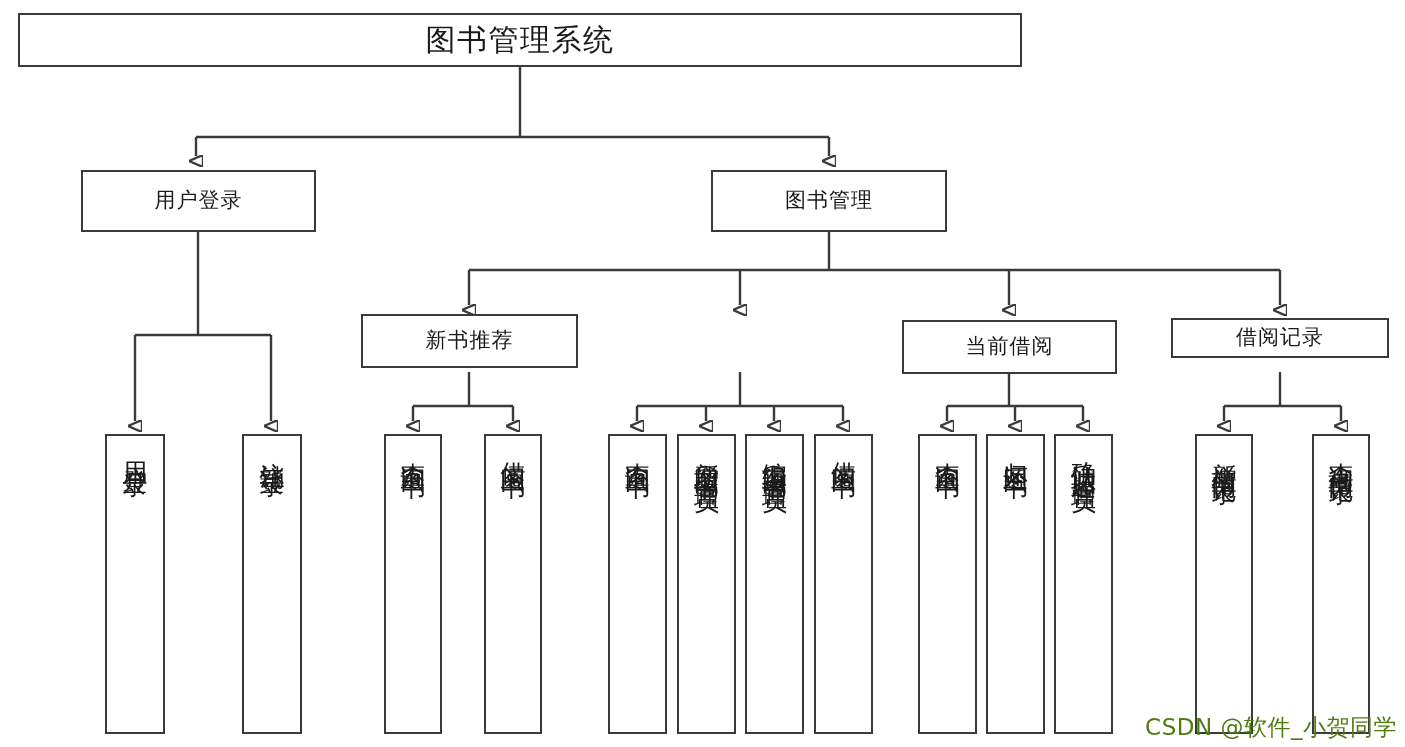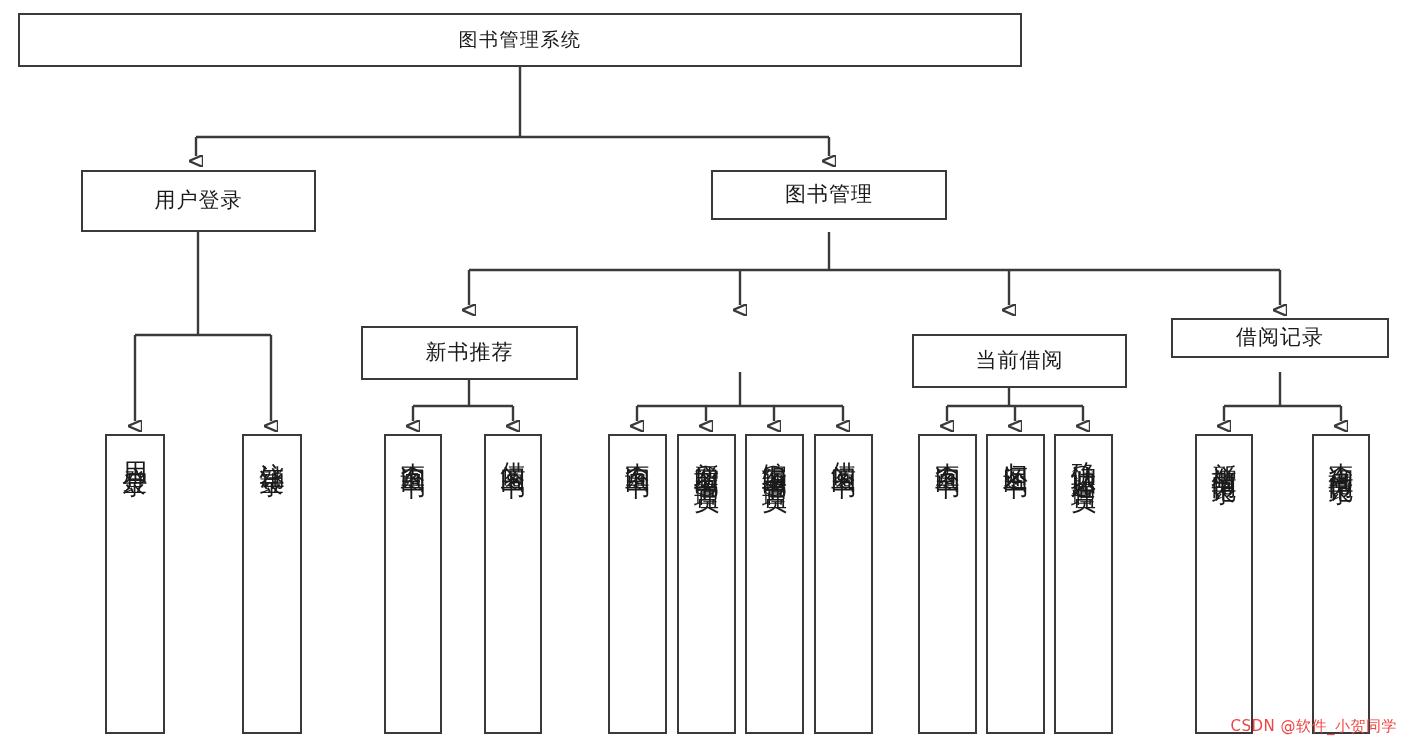--- a/index.html
+++ b/index.html
@@ -29,42 +29,42 @@
     display:block;
     text-align:center;
     line-height:1.22;
     white-space:pre;
   }
   
   .node.h .lbl{
     font-size:21px;
     letter-spacing:1px;
   }
-  .node.root .lbl{font-size:19px;letter-spacing:1.5px;}
+  .node.root .lbl{font-size:30px;letter-spacing:1.5px;}
   
   .node.v{
     align-items:flex-start;
     justify-content:center;
     padding-top:6px;
   }
   .node.v .lbl{
     writing-mode:vertical-rl;
     text-orientation:upright;
     font-size:25px;
     letter-spacing:4px;
     line-height:1;
     white-space:nowrap;
   }
   
   .watermark{
     position:absolute;
     right:8px;
-    bottom:11px;
-    font-size:15px;
-    color:#ef4444;
+    bottom:4px;
+    font-size:23px;
+    color:#4d7c0f;
     letter-spacing:0.5px;
     white-space:nowrap;
     pointer-events:none;
   }
   svg#wires{
     position:absolute;left:0;top:0;width:1405px;height:747px;
     pointer-events:none;
   }
   svg#wires line, svg#wires path{
     stroke:#3a3a3a;stroke-width:2.4;fill:none;
@@ -123,28 +123,28 @@
     <line x1="1341" y1="406" x2="1341" y2="421" marker-end="url(#arr)"></line>
   </svg>
 
   <div class="node h root" style="left:18px;top:13px;width:1004px;height:54px;">
     <span class="lbl">图书管理系统</span>
   </div>
 
   <div class="node h" style="left:81px;top:170px;width:235px;height:62px;">
     <span class="lbl">用户登录</span>
   </div>
-  <div class="node h" style="left:711px;top:170px;width:236px;height:50px;">
+  <div class="node h" style="left:711px;top:170px;width:236px;height:62px;">
     <span class="lbl">图书管理</span>
   </div>
 
-  <div class="node h" style="left:361px;top:326px;width:217px;height:54px;">
+  <div class="node h" style="left:361px;top:314px;width:217px;height:54px;">
     <span class="lbl">新书推荐</span>
   </div>
-  <div class="node h" style="left:902px;top:334px;width:215px;height:54px;margin-left:10px;">
+  <div class="node h" style="left:902px;top:320px;width:215px;height:54px;">
     <span class="lbl">当前借阅</span>
   </div>
   <div class="node h" style="left:1171px;top:318px;width:218px;height:40px;">
     <span class="lbl">借阅记录</span>
   </div>
 
   <div class="node v" style="left:105px;top:434px;width:60px;height:300px;">
     <span class="lbl">用户登录</span>
   </div>
   <div class="node v" style="left:242px;top:434px;width:60px;height:300px;">

